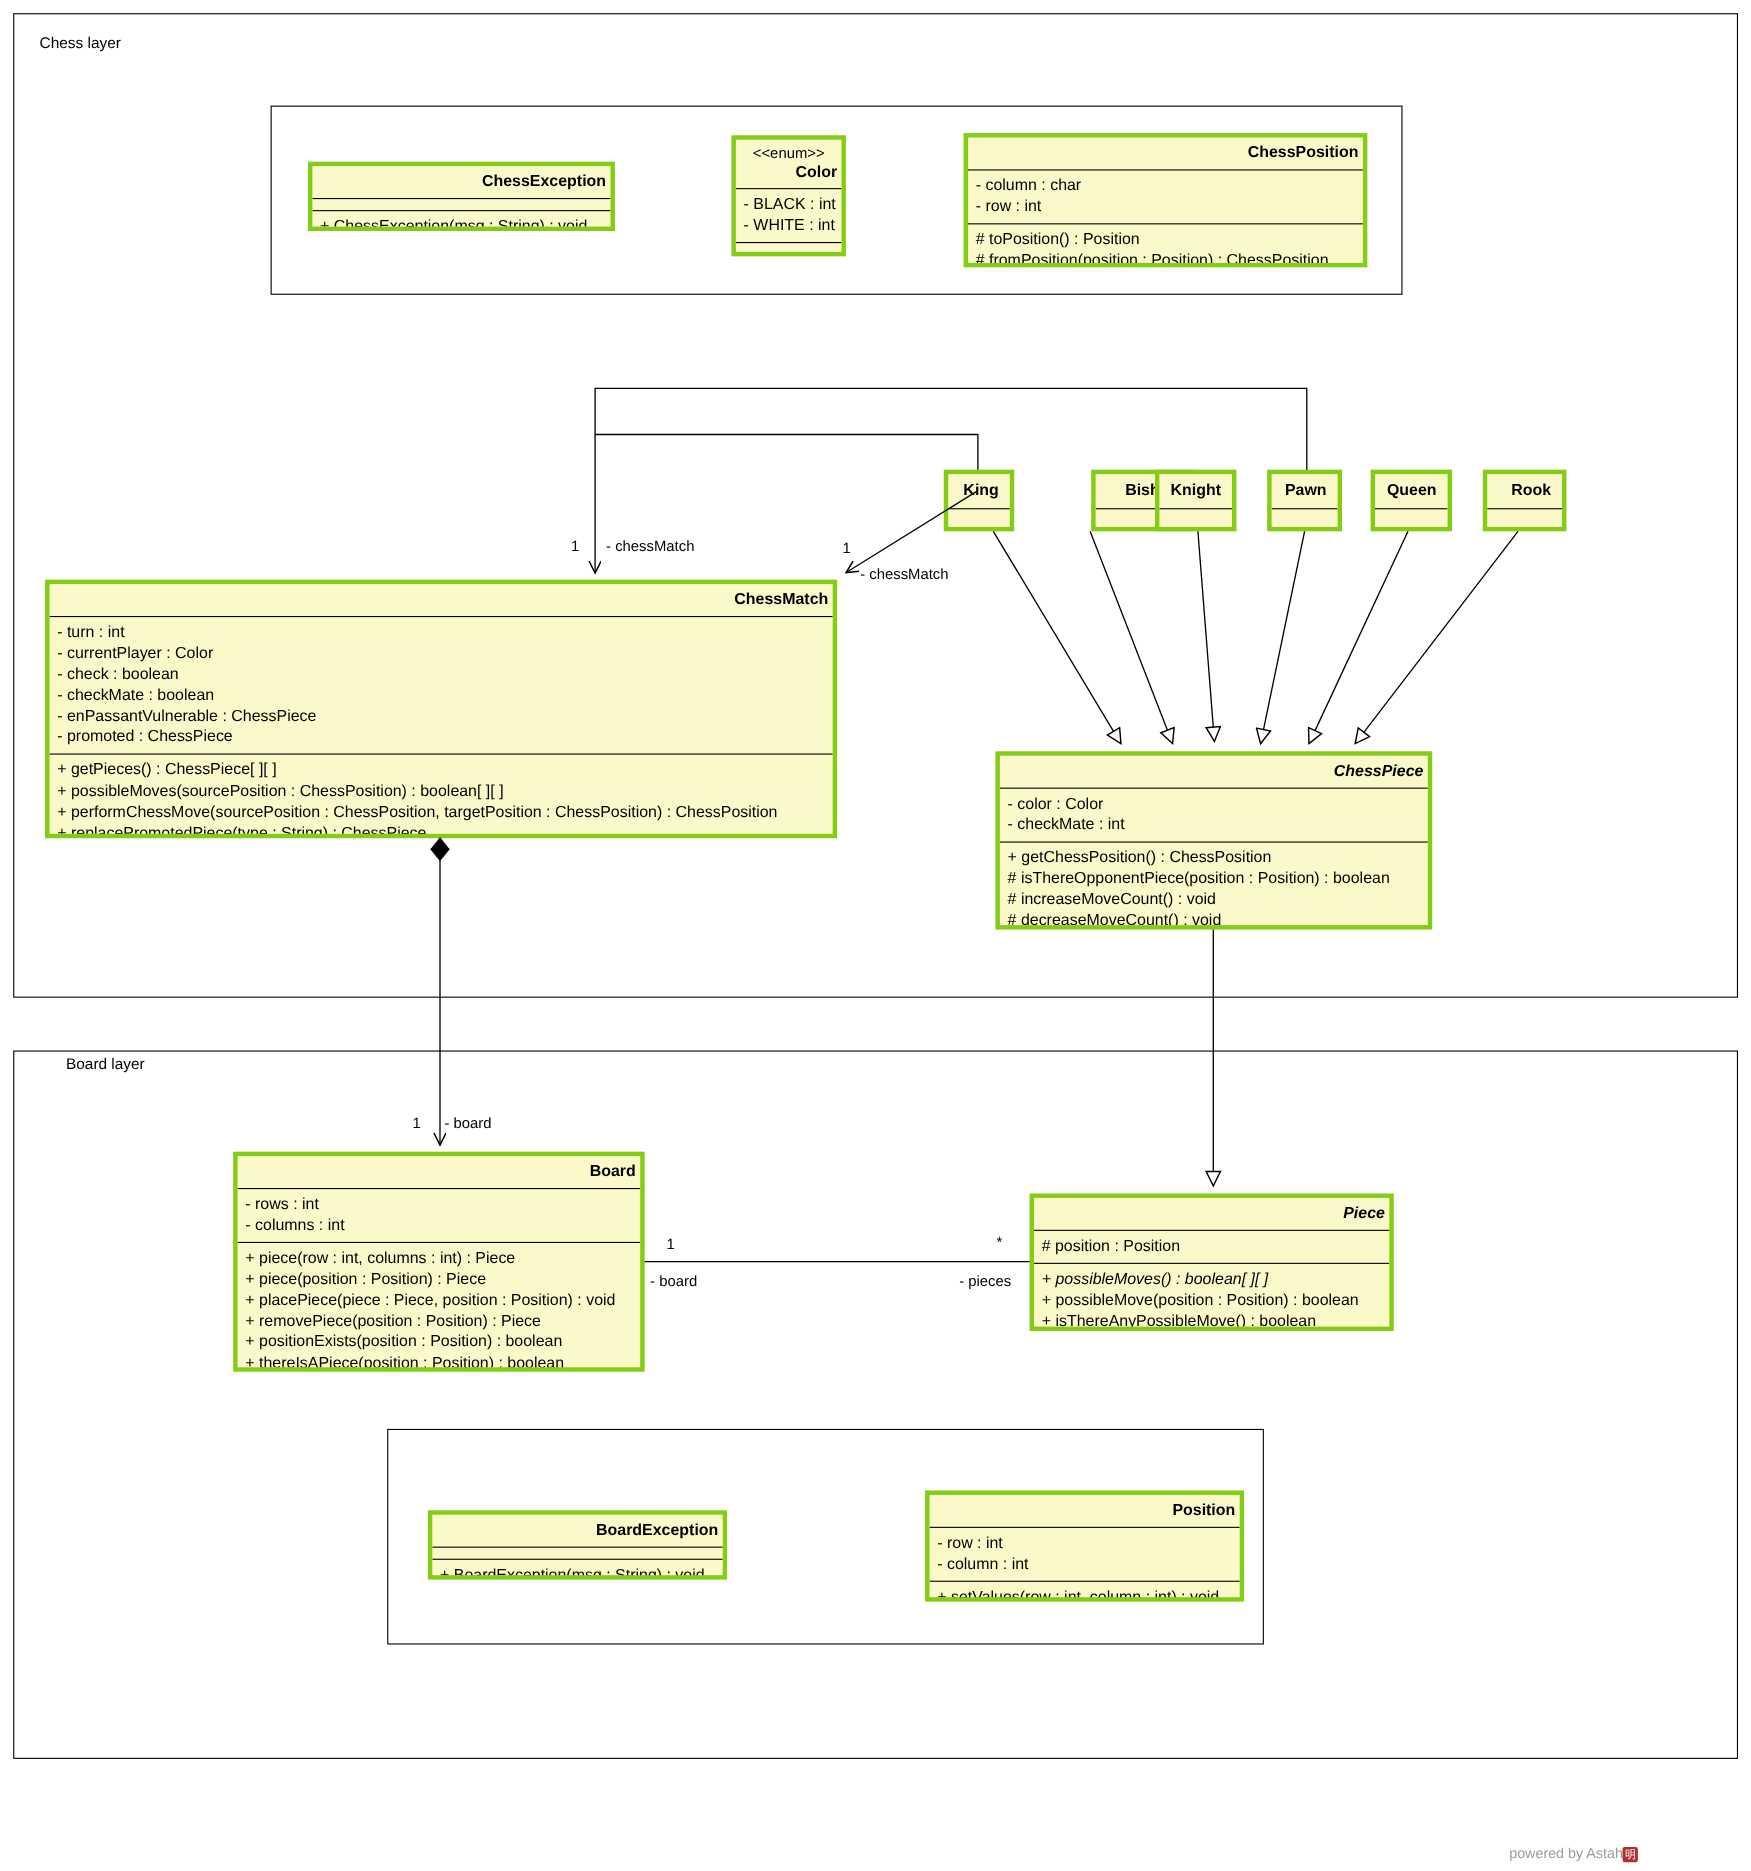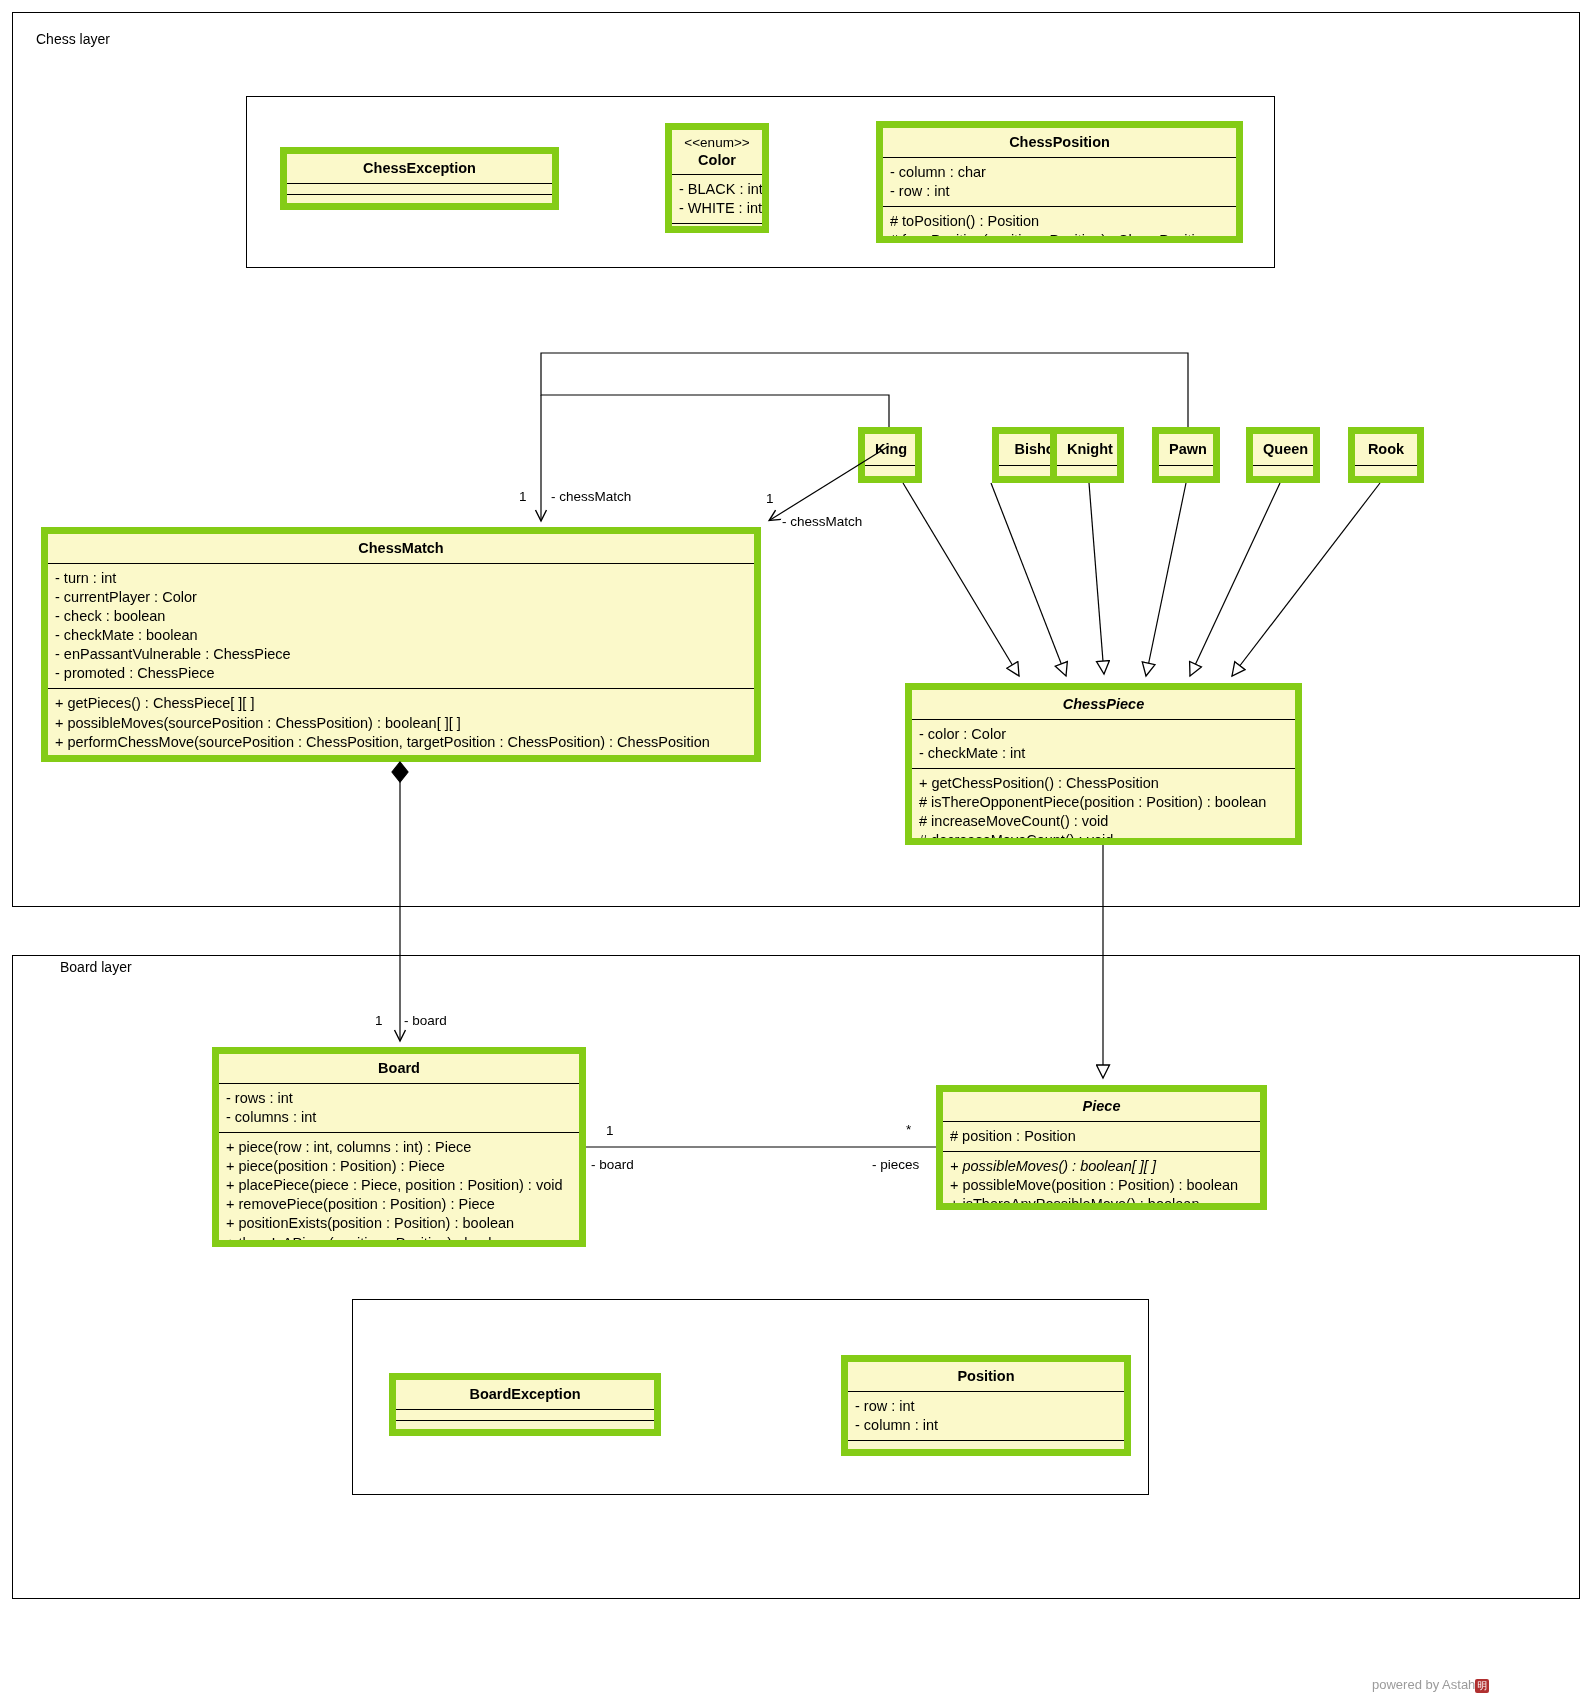--- a/index.html
+++ b/index.html
@@ -38,28 +38,28 @@
     position: absolute;
     border: 1px solid #000000;
     box-sizing: border-box;
     background: transparent;
   }
 
   
   .uml {
     position: absolute;
     background: #fbf9ca;
-    border: 7px solid #84cc16;
+    border: 4px solid #84cc16;
     box-sizing: border-box;
     font-size: 14.5px;
     color: #000000;
     overflow: hidden;
   }
   .uml .title {
-    text-align: center;
+    text-align: right;
     font-weight: bold;
     padding: 6px 4px 6px 4px;
     line-height: 1.15;
     white-space: nowrap;
   }
   .uml .title.abstract { font-style: italic; }
   .uml .stereo {
     text-align: center;
     font-weight: normal;
     font-size: 13.5px;

